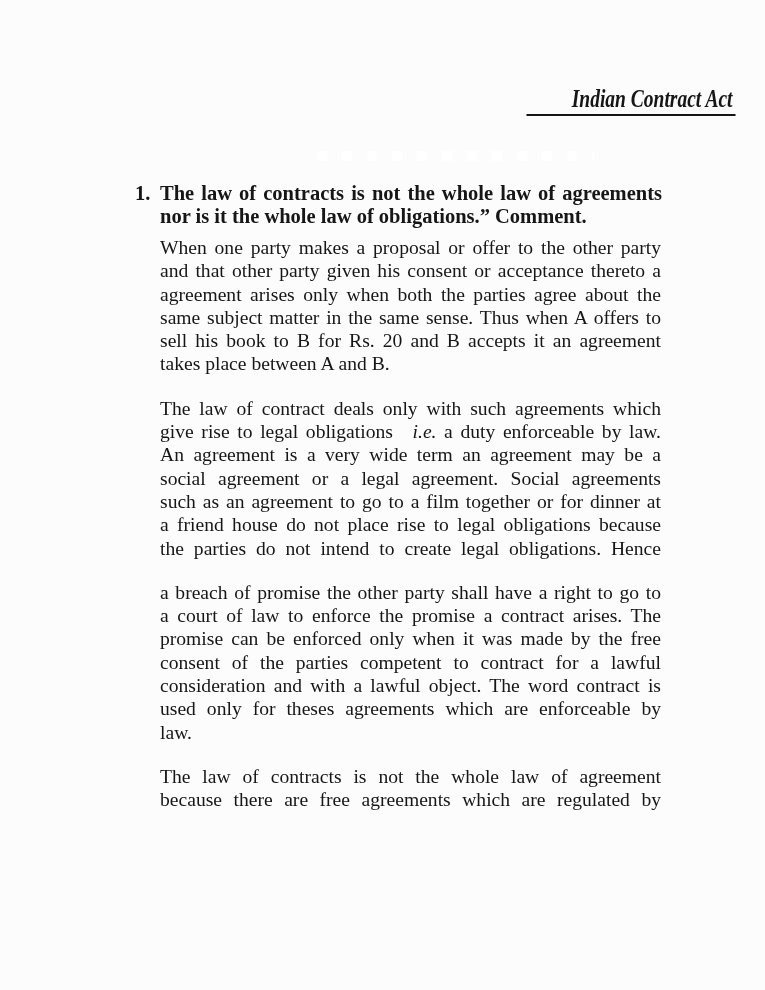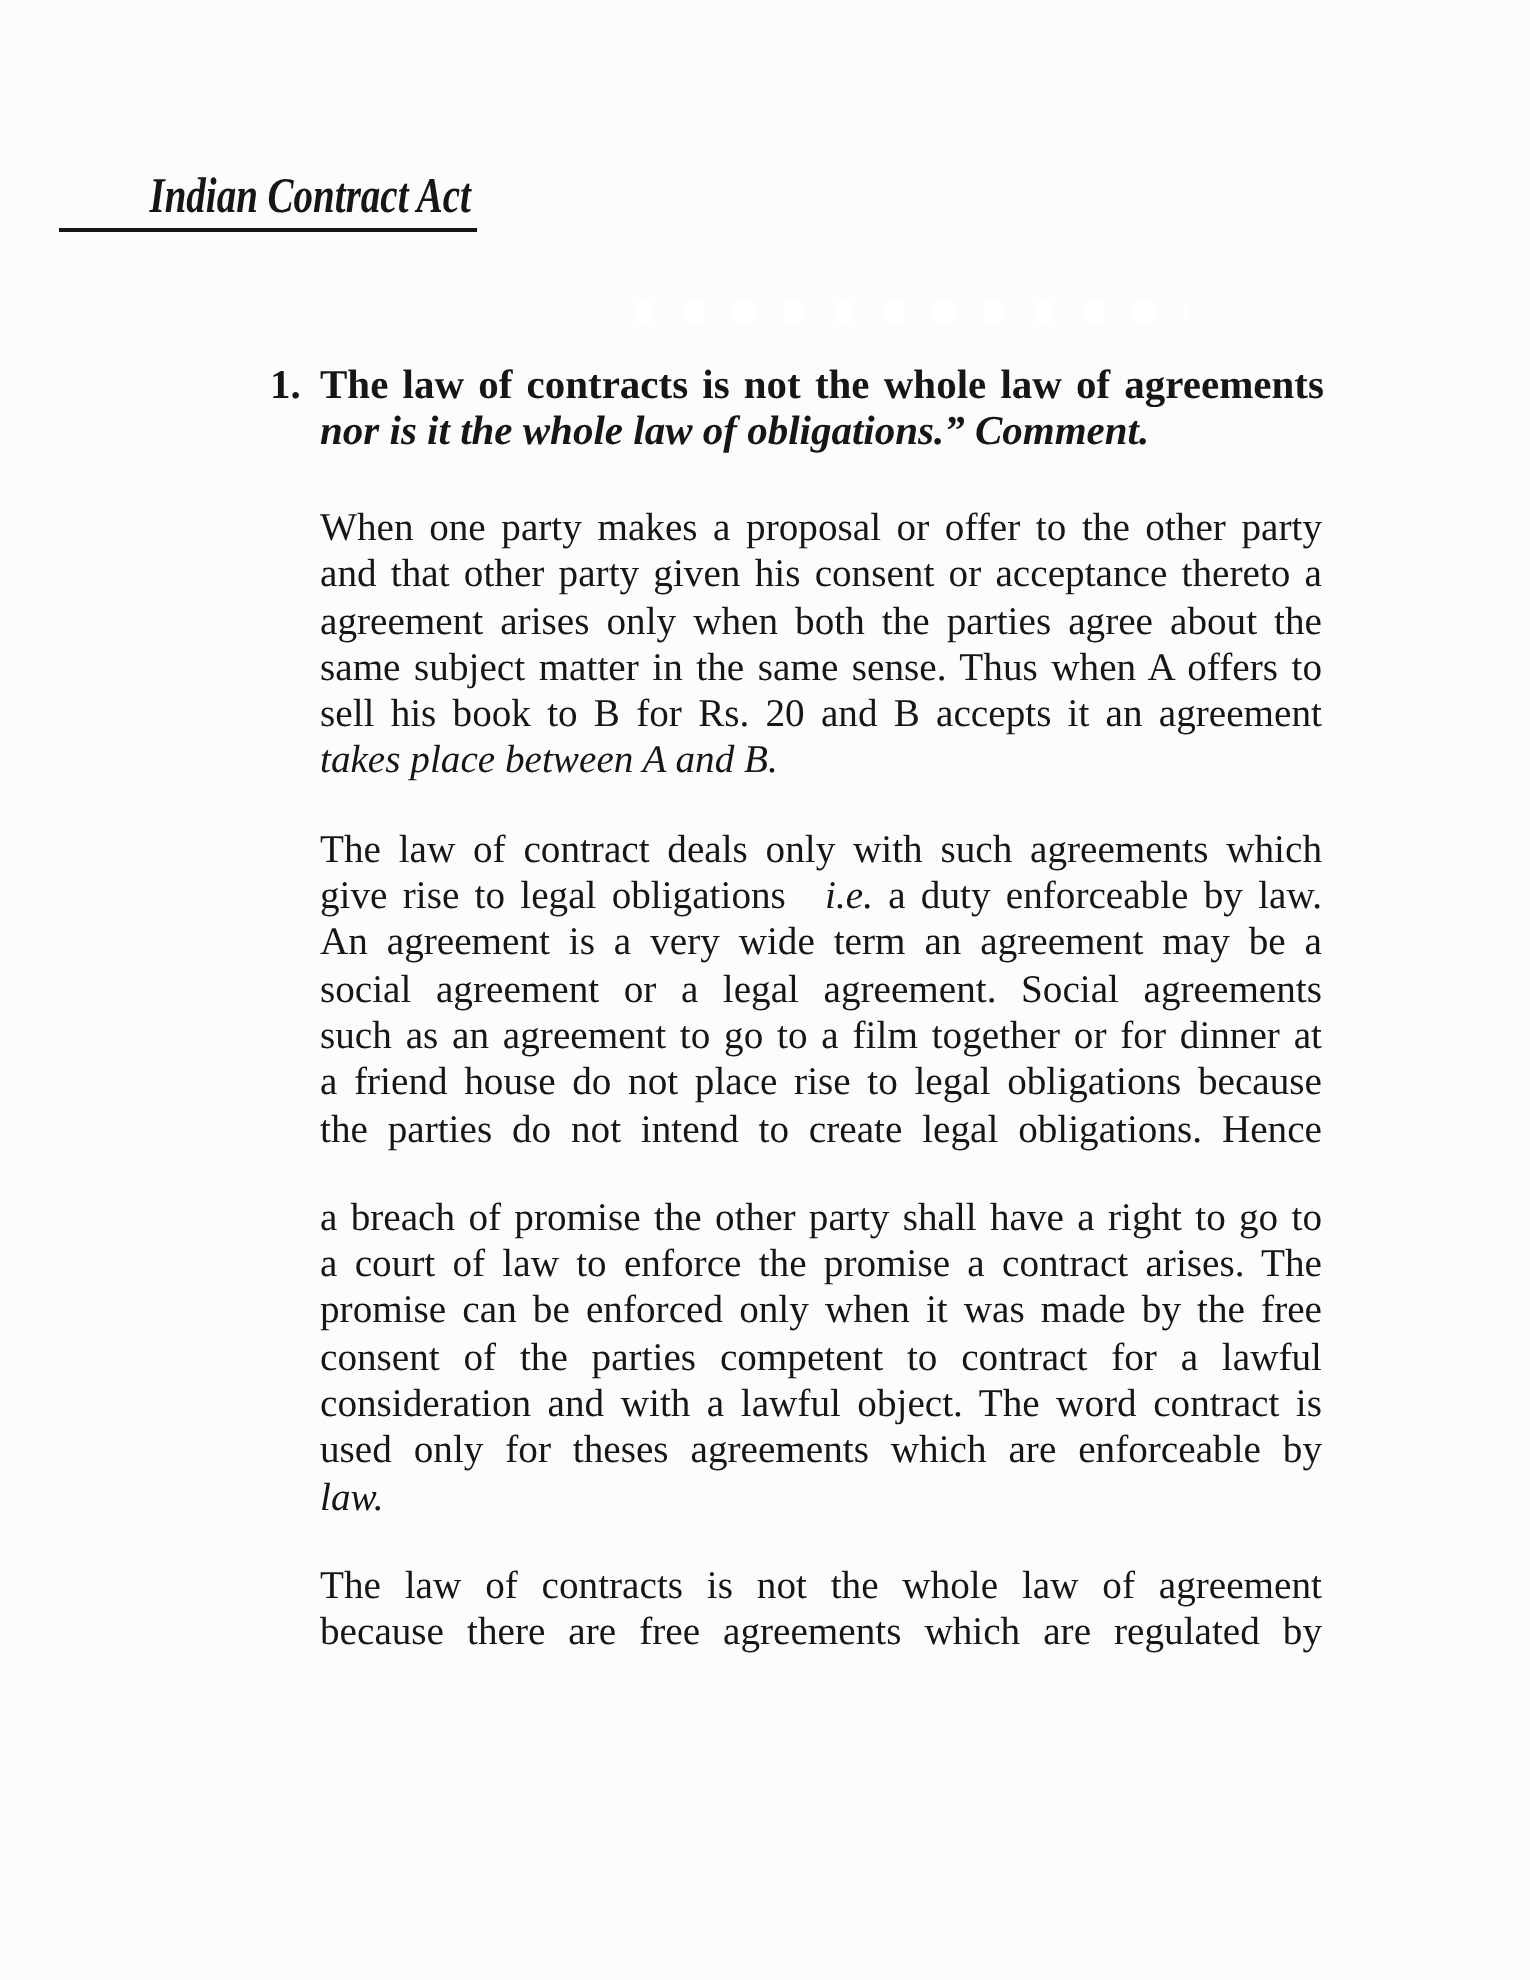--- a/index.html
+++ b/index.html
@@ -12,21 +12,21 @@
   .page {
     position: relative;
     width: 765px; height: 990px;
     background: #fcfcfc;
     overflow: hidden;
   }
   
   .title-row {
     position: absolute;
     top: 84px; left: 0; width: 100%;
-    text-align: left;
+    text-align: right;
   }
   .doc-title {
     display: inline-block;
     font-weight: bold;
     font-style: italic;
     font-size: 25px;
     line-height: 29px;
     border-bottom: 2.5px solid #161616;
     padding: 0 4px 1px 0;
     transform: scaleX(0.78);
@@ -48,30 +48,30 @@
     display: flex;
     font-weight: bold;
     font-size: 20.5px;
     line-height: 23.4px;
   }
   .qnum { flex: none; width: 25px; }
   .qlines { flex: 1; min-width: 0; }
   
   .paras {
     position: absolute;
-    top: 253px; left: 160px; width: 501px;
+    top: 236px; left: 160px; width: 501px;
     font-size: 19.6px;
     line-height: 23.3px;
   }
   .para { margin: 0 0 21px 0; }
   .line {
     text-align: justify;
     text-align-last: justify;
   }
-  .line.lastline { text-align-last: left; font-style: italic; }
+  .line.lastline { text-align-last: left; }
   .line i { font-style: italic; margin-left: 12px; }
 </style>
 </head>
 <body>
 
 <div class="page">
 
   <div class="title-row">
     <span class="doc-title"><span class="title-lead-pad"></span><span>Indian Contract Act</span></span>
   </div>

